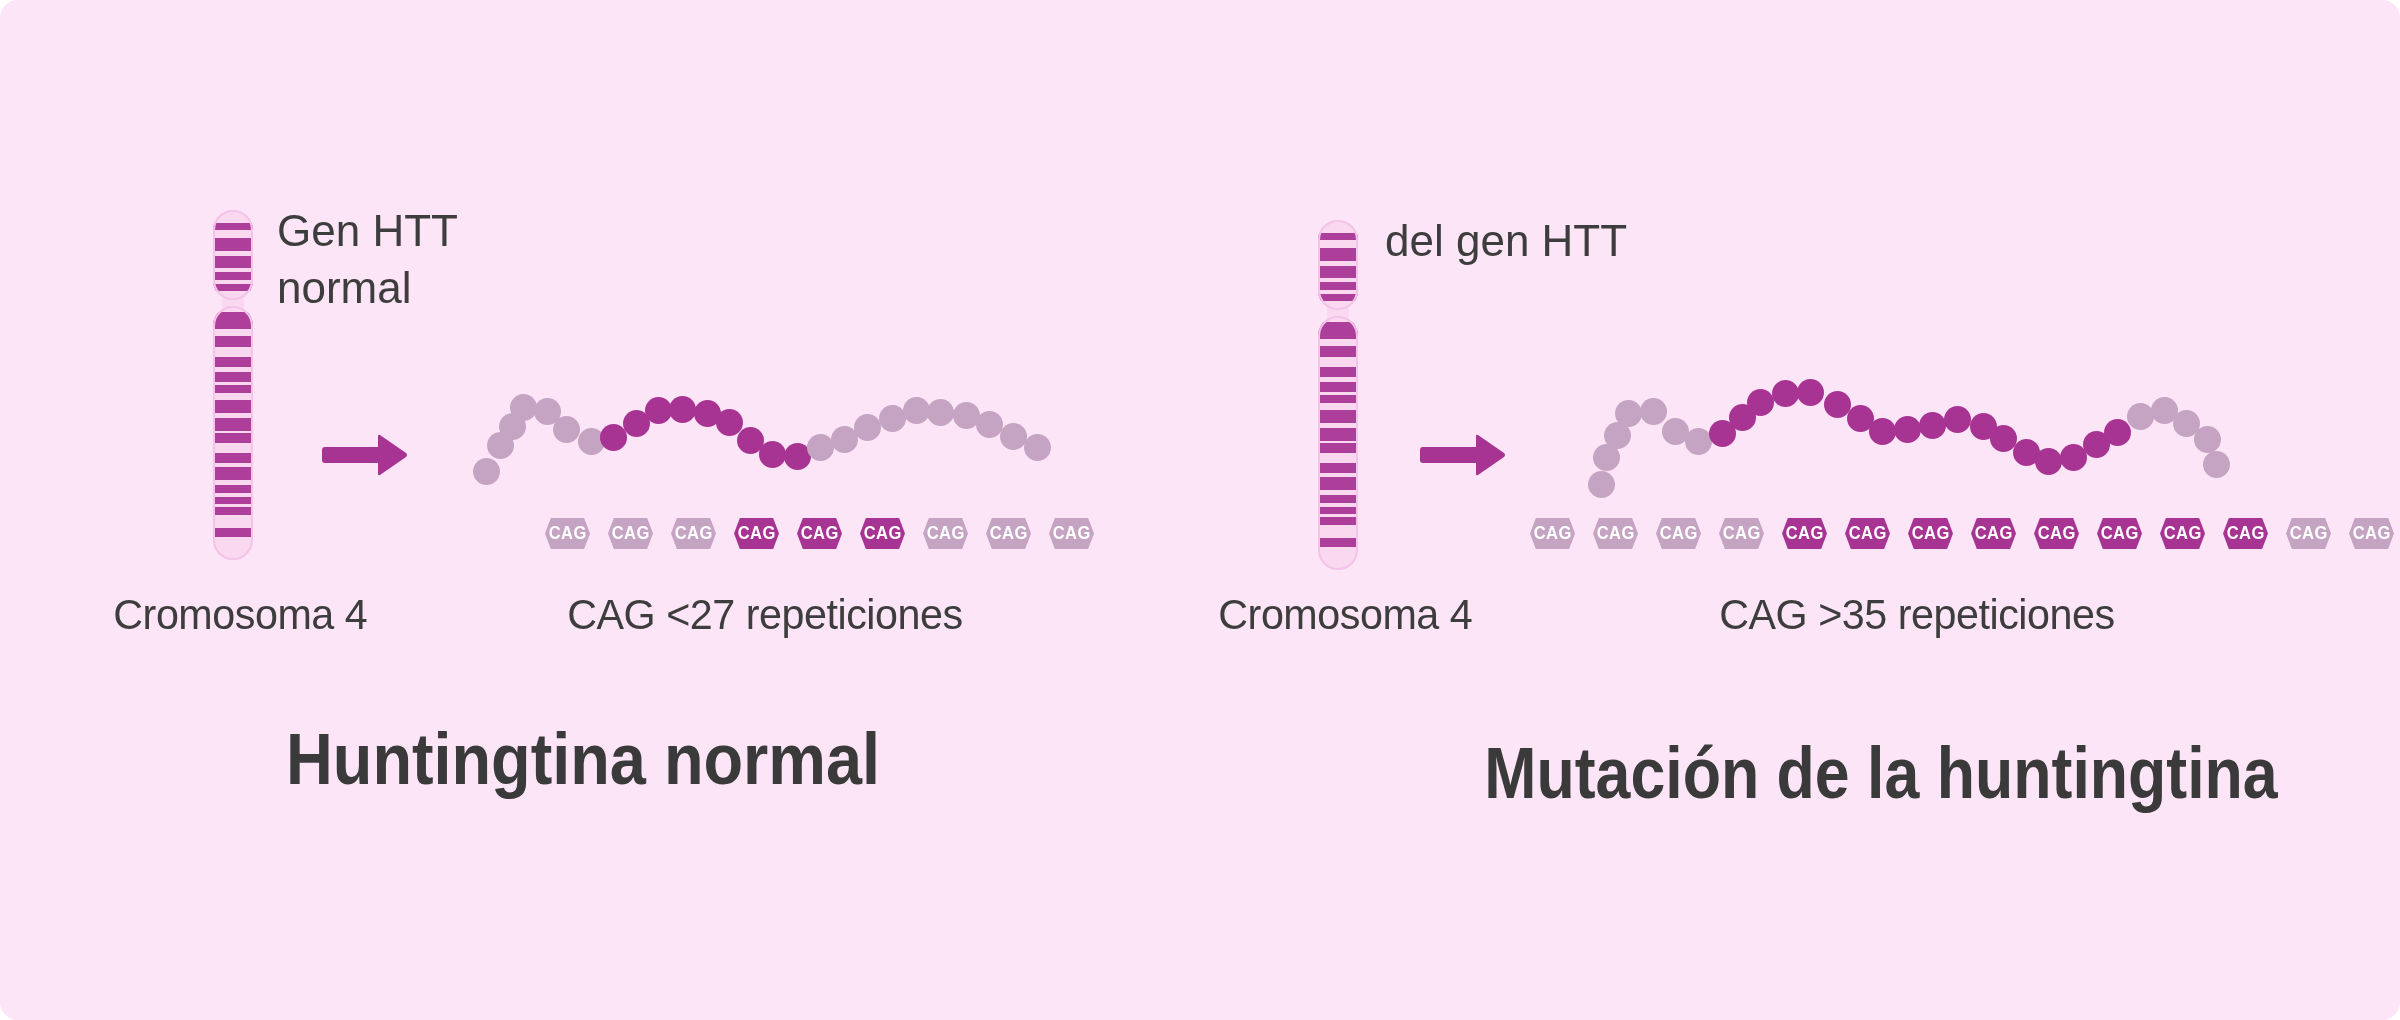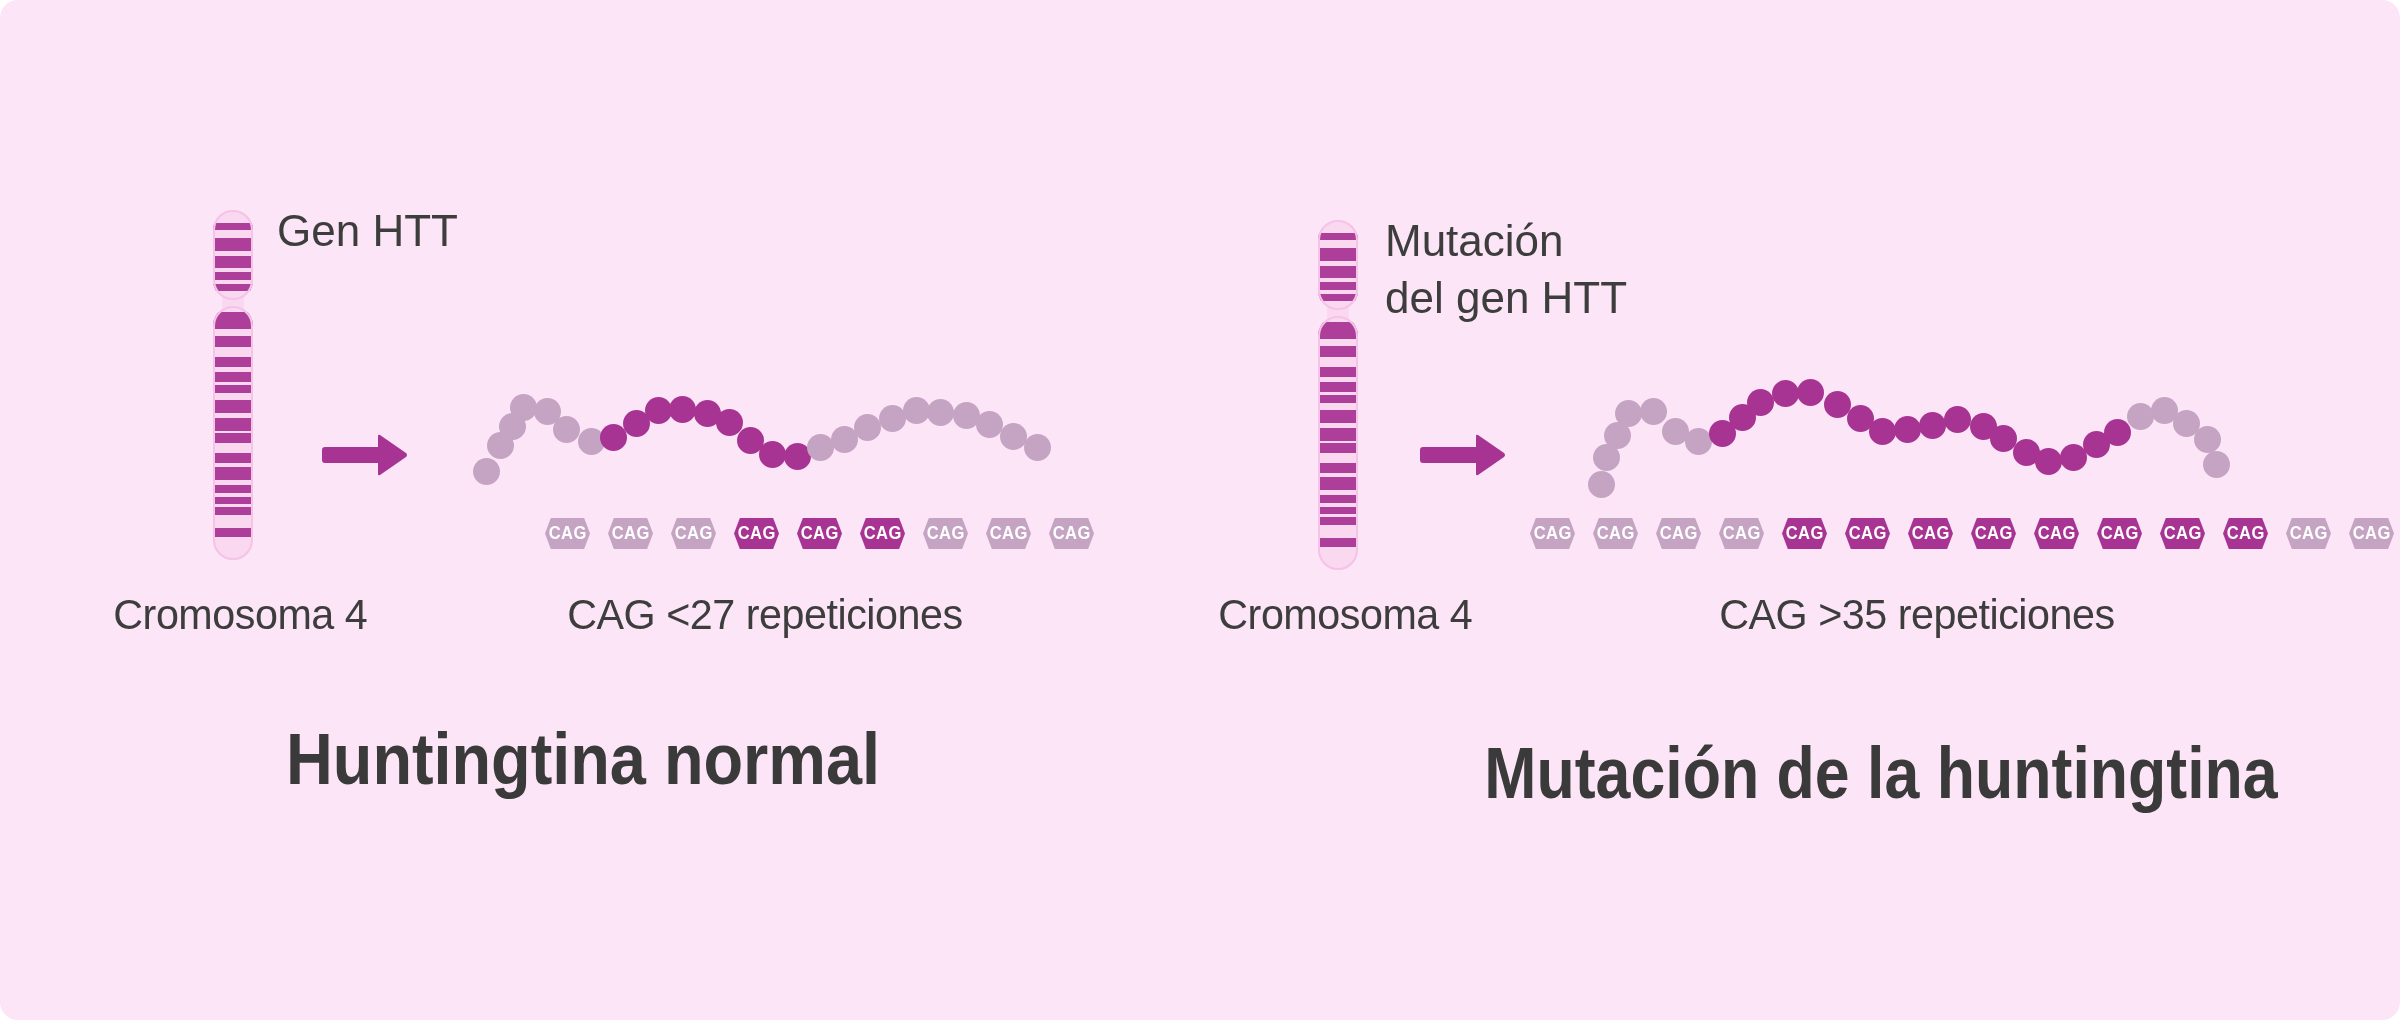--- a/index.html
+++ b/index.html
@@ -103,20 +103,21 @@
   </svg>
 
   <section>
 
     <svg class="svg-abs" style="left:213px;top:210px" width="40" height="350">
       <use href="#chromo-art"></use>
     </svg>
 
     <div class="gene-label" style="left:277px;top:202px">
       <div>Gen HTT</div>
+      <div>normal</div>
     </div>
 
     <svg class="svg-abs" style="left:322px;top:434px" width="86" height="42">
       <use href="#arrow-art"></use>
     </svg>
 
     <div class="chain">
         <div class="bead light" style="left: 472.5px; top: 457.5px;"></div>
         <div class="bead light" style="left: 486.5px; top: 431.5px;"></div>
         <div class="bead light" style="left: 498.5px; top: 412.5px;"></div>
@@ -189,21 +190,20 @@
 
   </section>
 
   <section>
 
     <svg class="svg-abs" style="left:1318px;top:220px" width="40" height="350">
       <use href="#chromo-art"></use>
     </svg>
 
     <div class="gene-label" style="left:1385px;top:212px">
-      <div>Mutación</div>
       <div>del gen HTT</div>
     </div>
 
     <svg class="svg-abs" style="left:1420px;top:434px" width="86" height="42">
       <use href="#arrow-art"></use>
     </svg>
 
     <div class="chain">
         <div class="bead light" style="left: 1587.5px; top: 470.5px;"></div>
         <div class="bead light" style="left: 1592.5px; top: 443.5px;"></div>

